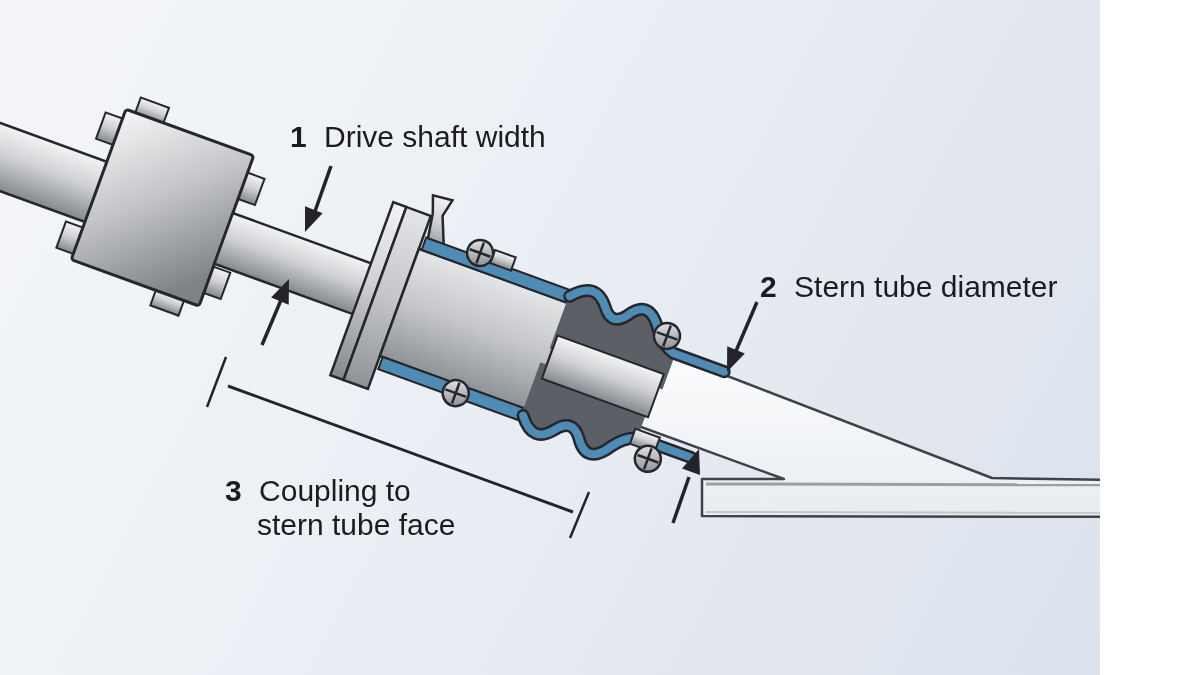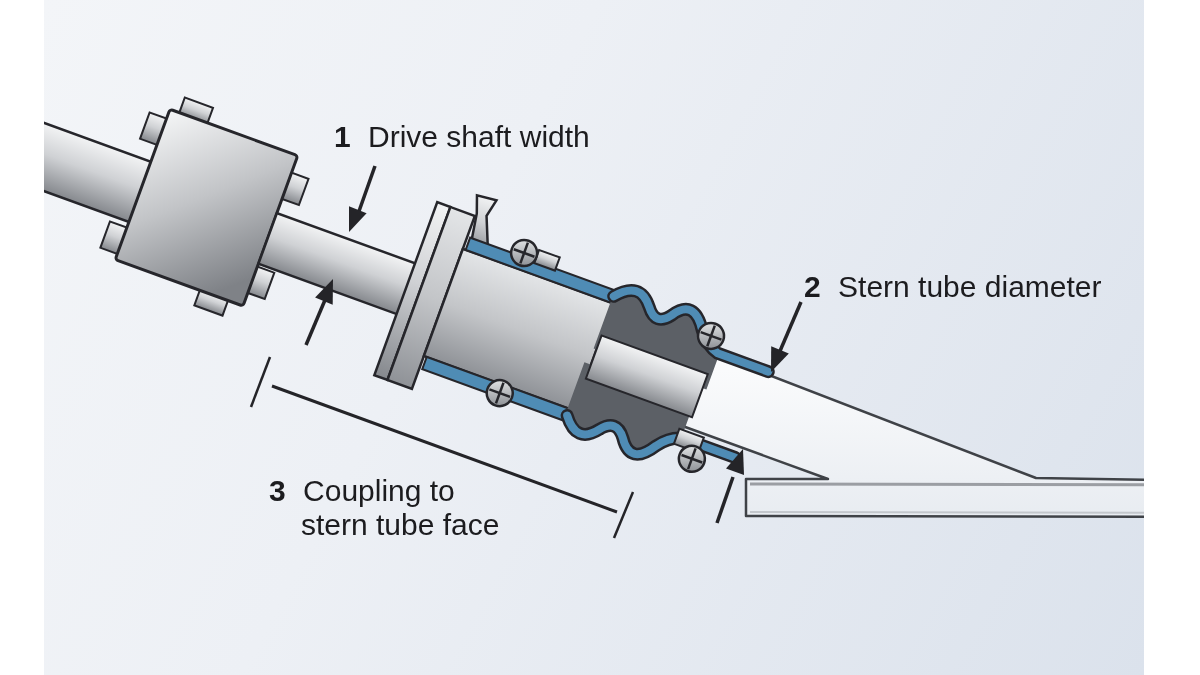--- a/index.html
+++ b/index.html
@@ -1,20 +1,19 @@
 <!DOCTYPE html>
 <html><head>
 <meta charset="utf-8">
 <style>
   html,body{margin:0;padding:0;}
   .stage{
     width:1100px;height:675px;position:relative;overflow:hidden;
     background:linear-gradient(118deg,#f3f5f8 0%,#edf0f5 38%,#dbe2ec 100%);
     font-family:"Liberation Sans",sans-serif;
-    margin-left:44px;
   }
   svg{position:absolute;inset:0;display:block;}
   text{font-family:"Liberation Sans",sans-serif;font-size:30px;fill:#1c1c1f;}
   .num{font-weight:bold;}
   .outline{stroke:#26262b;}
 </style>
 </head>
 <body>
 
 <div class="stage">

